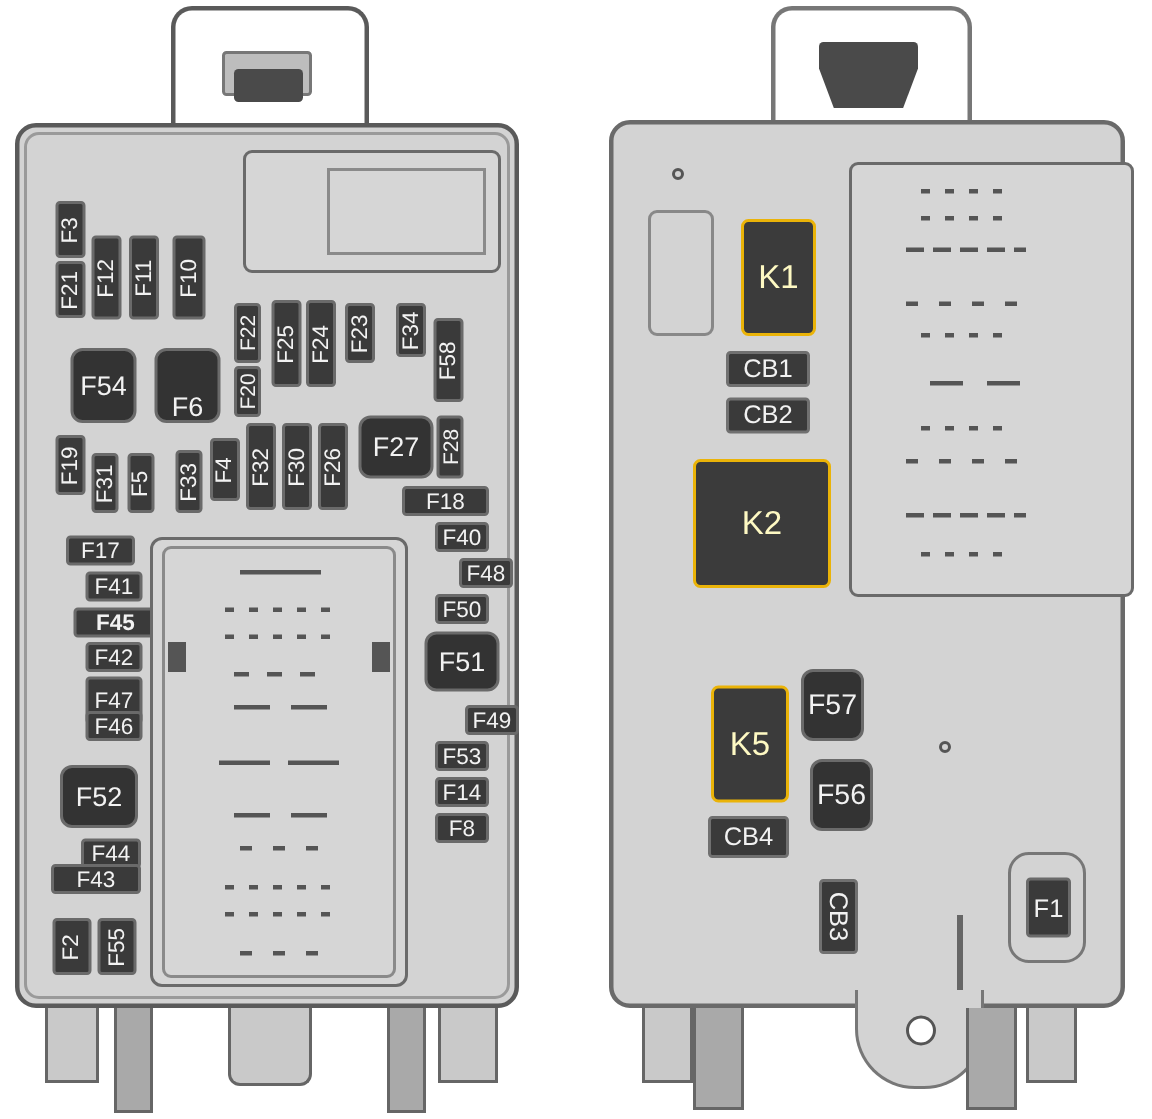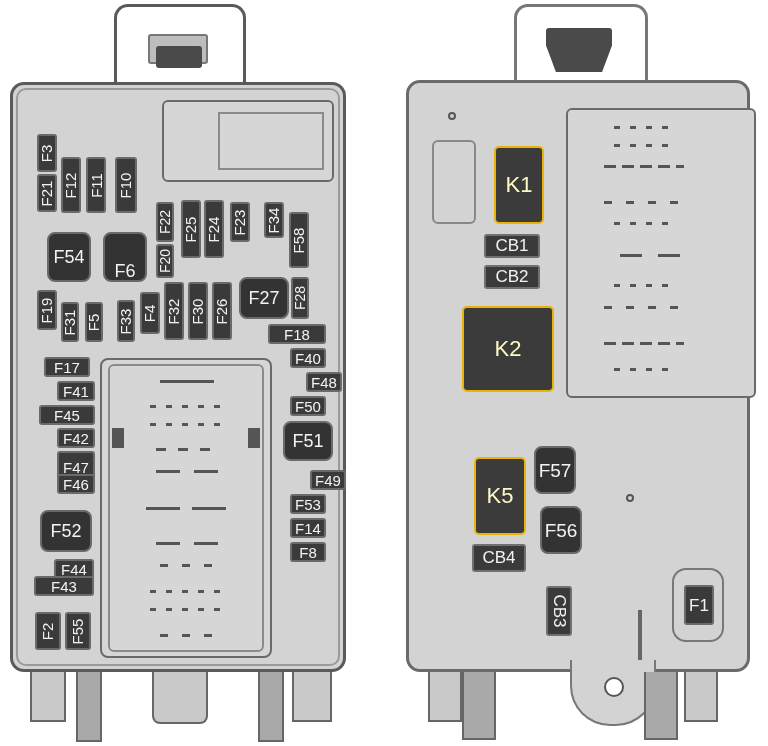--- a/index.html
+++ b/index.html
@@ -140,21 +140,21 @@
   <div class="abs fuse" style="left:290px;top:542px;width:36px;height:20px;">
       <span>F8</span>
     </div>
 
   <div class="abs fuse" style="left:44px;top:357px;width:46px;height:20px;">
       <span>F17</span>
     </div>
   <div class="abs fuse" style="left:57px;top:381px;width:38px;height:20px;">
       <span>F41</span>
     </div>
-  <div class="abs fuse" style="left:39px;top:405px;width:56px;height:20px;">
+  <div class="abs fuse" style="left:49px;top:405px;width:56px;height:20px;font-weight:bold;">
       <span>F45</span>
     </div>
   <div class="abs fuse" style="left:57px;top:428px;width:38px;height:20px;">
       <span>F42</span>
     </div>
   <div class="abs fuse" style="left:57px;top:451px;width:38px;height:32px;">
       <span>F47</span>
     </div>
   <div class="abs fuse" style="left:57px;top:474px;width:38px;height:20px;">
       <span>F46</span>

